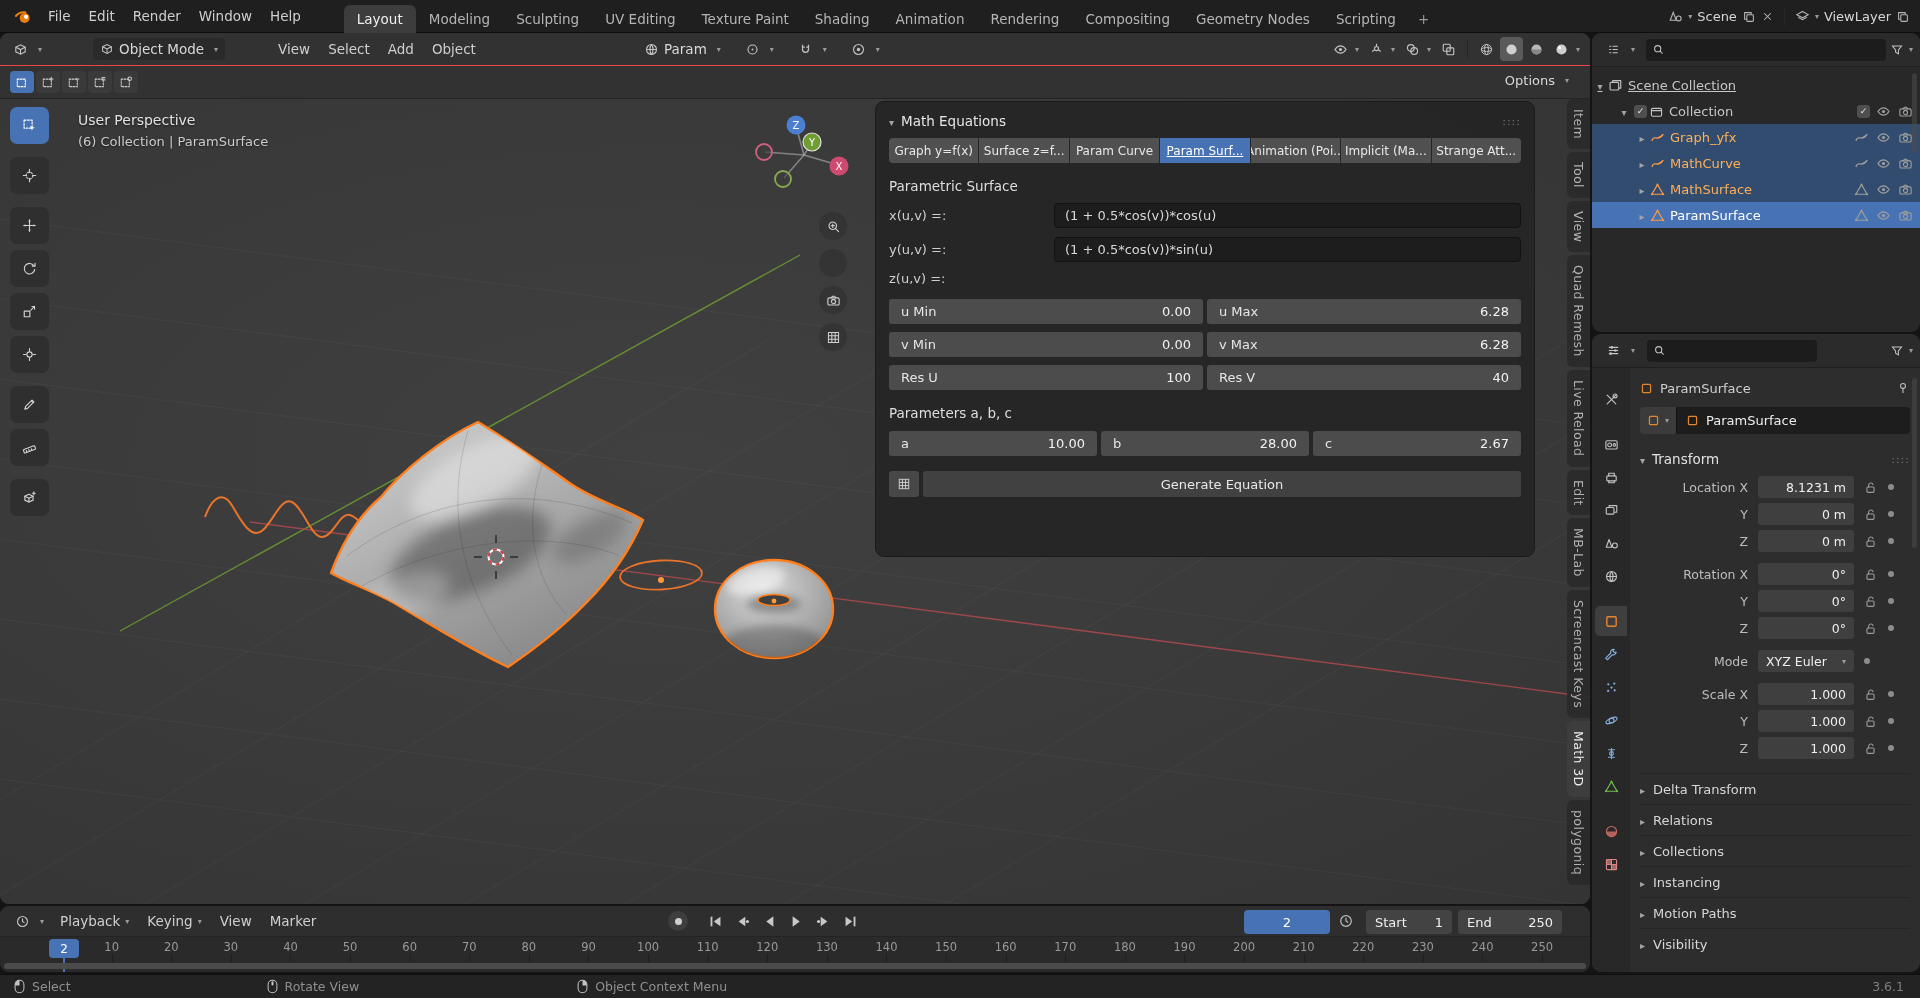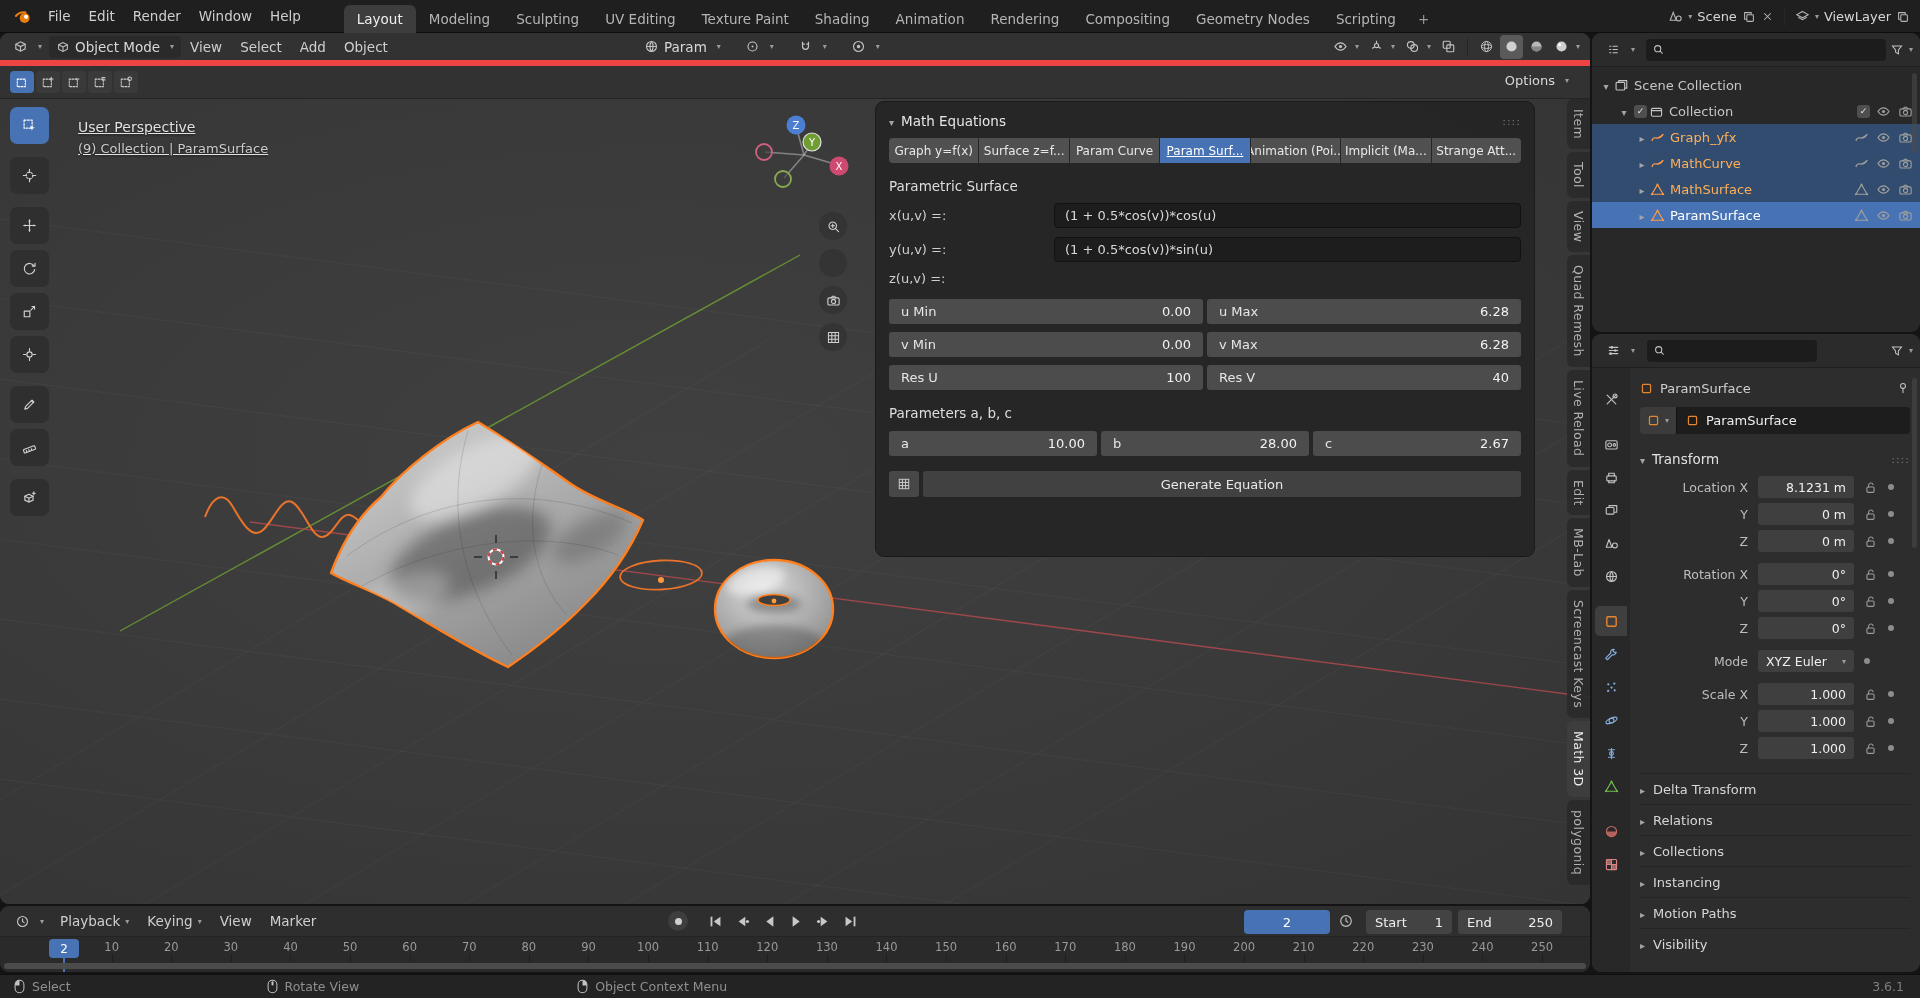--- a/index.html
+++ b/index.html
@@ -25,40 +25,40 @@
   #topbar-right .icon{color:#b5b5b5;}
 
   
   .editor{position:absolute;border-radius:9px;overflow:hidden;}
   #editor-3d{left:0;top:33px;width:1590px;height:871px;background:#3c3c3c;}
   #editor-timeline{left:0;top:906px;width:1590px;height:66px;background:#2b2b2b;}
   #editor-outliner{left:1592px;top:33px;width:328px;height:299px;background:#282828;}
   #editor-props{left:1592px;top:334px;width:328px;height:638px;background:#2d2d2d;}
 
   
-  #vp-header{position:relative;height:33px;background:#323232;border-bottom:6px solid #ef4444;display:flex;align-items:center;padding:0 6px;font-size:13.5px;}
+  #vp-header{position:relative;height:33px;background:#323232;border-bottom:1px solid #ef4444;display:flex;align-items:center;padding:0 6px;font-size:13.5px;gap:44px;}
   #tool-settings{position:relative;height:33px;background:#323232;border-bottom:1px solid #242424;display:flex;align-items:center;padding:0 10px;}
   .hbtn{display:flex;align-items:center;gap:5px;padding:3px 7px;border-radius:4px;color:#d8d8d8;white-space:nowrap;}
   .hbtn.boxed{background:#2a2a2a;}
   #vp-menus{display:flex;}
   #orient-group{position:absolute;left:637px;top:0;height:100%;display:flex;align-items:center;gap:10px;}
   #vp-right-icons{position:absolute;right:6px;top:0;height:100%;display:flex;align-items:center;gap:2px;}
   .tbtn{height:24px;padding:0 4px;border-radius:4px;display:flex;align-items:center;gap:2px;color:#c9c9c9;}
   .tbtn.active{background:#5a5a5a;}
   .tbtn.blue{color:#7fb0e8;}
   .vsep{width:1px;height:18px;background:#262626;margin:0 5px;}
   #selmode-group{display:flex;gap:2px;}
   .smbtn{width:24px;height:22px;border-radius:4px;background:#3a3a3a;display:flex;align-items:center;justify-content:center;color:#c9c9c9;}
   .smbtn.active{background:#4772b3;color:#fff;}
   #options-btn{position:absolute;right:14px;top:4px;}
 
   
   #vp-canvas{position:absolute;left:0;top:66px;right:0;bottom:0;background:radial-gradient(ellipse at 42% 45%, #404040 0%, #3a3a3a 55%, #343434 100%);}
   #scene{position:absolute;inset:0;}
-  #vp-overlay-text{position:absolute;left:78px;top:20px;color:#e2e2e2;font-size:14px;text-shadow:0 1px 2px rgba(0,0,0,.55);pointer-events:none;text-decoration:underline;}
+  #vp-overlay-text{position:absolute;left:78px;top:13px;color:#e2e2e2;font-size:14px;text-shadow:0 1px 2px rgba(0,0,0,.55);pointer-events:none;}
   #vp-overlay-text .l2{font-size:13px;color:#cdcdcd;margin-top:6px;}
   #left-toolbar{position:absolute;left:10px;top:8px;display:flex;flex-direction:column;gap:6px;}
   .tool{width:39px;height:37px;border-radius:7px;background:#2e2e2ee0;display:flex;align-items:center;justify-content:center;color:#d2d2d2;}
   .tool.active{background:#4772b3;color:#fff;}
   .tool.gap{margin-top:7px;}
   #nav-buttons{position:absolute;left:819px;top:113px;display:flex;flex-direction:column;gap:9px;}
   .navbtn{width:28px;height:28px;border-radius:50%;background:rgba(50,50,50,.82);display:flex;align-items:center;justify-content:center;color:#cfcfcf;}
   #side-tabs{position:absolute;right:0;top:0;display:flex;flex-direction:column;gap:3px;}
   .stab{writing-mode:vertical-rl;padding:10px 4px;background:#2a2a2ae8;color:#b2b2b2;font-size:12.5px;border-radius:6px 0 0 6px;letter-spacing:.4px;white-space:nowrap;}
   .stab.active{background:#3d3d3d;color:#ededed;}
@@ -492,21 +492,21 @@
           <text x="796" y="30" text-anchor="middle" font-size="10" fill="#fff">Z</text>
           <circle cx="812" cy="43" r="9" fill="#6f9d31" stroke="#e4e4e4" stroke-width="1.2"></circle>
           <text x="812" y="47" text-anchor="middle" font-size="10" fill="#fff">Y</text>
           <circle cx="839" cy="67" r="9.5" fill="#cf4a70"></circle>
           <text x="839" y="71" text-anchor="middle" font-size="10" fill="#fff">X</text>
         </g>
       </svg>
 
       <div id="vp-overlay-text">
         <div>User Perspective</div>
-        <div class="l2">(9) Collection | ParamSurface</div>
+        <div class="l2">(6) Collection | ParamSurface</div>
       </div>
 
       <div id="left-toolbar">
           <div class="tool active">
             <svg viewBox="0 0 16 16" width="15" height="15" fill="none" stroke="currentColor" stroke-width="1.2" stroke-linecap="round" stroke-linejoin="round">
               <rect x="2.2" y="2.2" width="8.6" height="8.6" stroke-dasharray="2 1.6"></rect>
               <path d="M8.6 8.6l5 1.8-2.1.9-.9 2.1Z" fill="currentColor" stroke="none"></path>
             </svg>
           </div>
           <div class="tool gap">
@@ -842,21 +842,21 @@
           </span>
         <input style="">
       </div>
       <span class="icon dd">
           <svg viewBox="0 0 16 16" width="14" height="14" fill="none" stroke="currentColor" stroke-width="1.2">
             <path d="M2.8 3.4h10.4L9.6 8v4.4l-3.2-1.9V8Z"></path>
           </svg>
         </span>
     </div>
     <div id="ol-rows">
-        <div class="orow" style="padding-left: 6px;">
+        <div class="orow" style=" text-decoration: underline;">
           <span class="tri-open"></span>
           <span class="icon ">
             <svg viewBox="0 0 16 16" width="15" height="15" fill="none" stroke="currentColor" stroke-width="1.2" stroke-linecap="round" stroke-linejoin="round">
               <rect x="2.2" y="4.6" width="9.2" height="8.2" rx="1"></rect>
               <path d="M5 4.6V2.8h8.6v8h-1.8"></path>
             </svg>
           </span>
           <span class="oname">Scene Collection</span>
           <span class="spacer"></span>
         </div>

